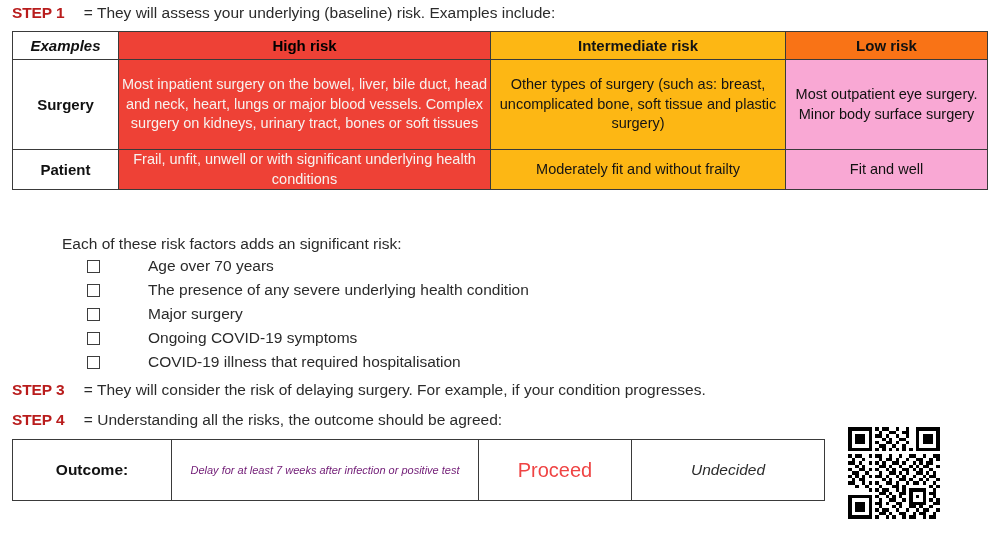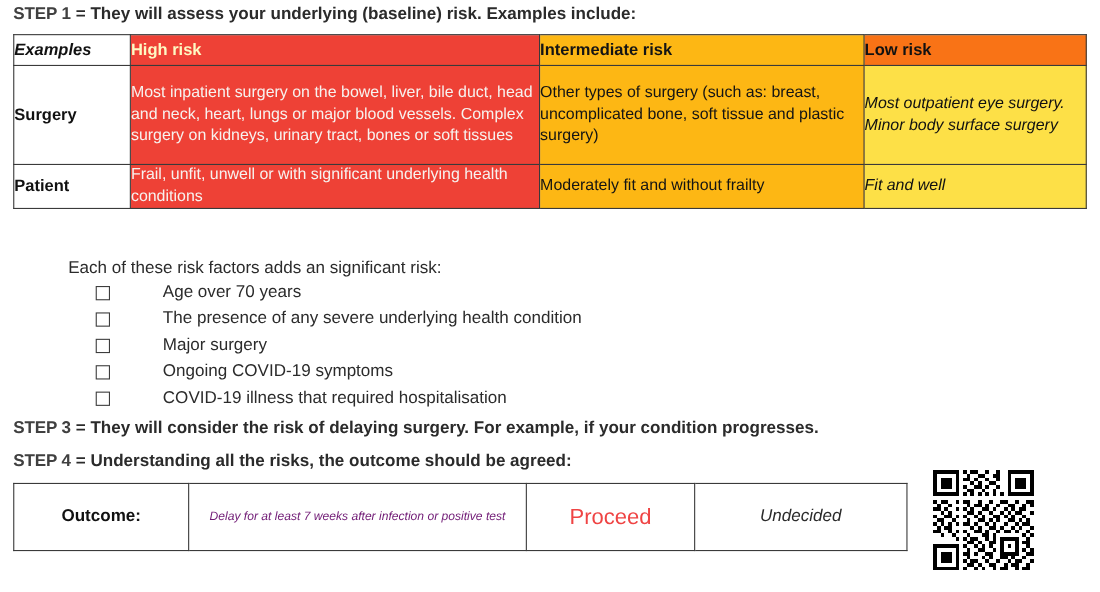--- a/index.html
+++ b/index.html
@@ -24,24 +24,24 @@
   
   .step-line {
     position: absolute;
     font-size: 15.5px;
     line-height: 19px;
     white-space: nowrap;
     color: #2b2b2b;
   }
   .step-label {
     font-weight: bold;
-    color: #404040;
+    color: #b91c1c;
     letter-spacing: -0.1px;
   }
-  .step-text { font-weight: bold; }
+  .step-text { font-weight: normal; margin-left: 15px; }
 
   .sub-line {
     position: absolute;
     font-size: 15.5px;
     line-height: 19px;
     white-space: nowrap;
     color: #2b2b2b;
   }
 
   
@@ -50,54 +50,55 @@
     left: 12px;
     top: 31px;
     width: 975px;
     border-collapse: collapse;
     table-layout: fixed;
   }
   .risk-table td, .risk-table th {
     border: 1.4px solid #3a3a3a;
     padding: 0;
     vertical-align: middle;
+    text-align: center;
   }
   .col-examples { width: 106px; }
   .col-high     { width: 372px; }
   .col-inter    { width: 295px; }
   .col-low      { width: 202px; }
 
   .hdr {
     height: 27px;
     font-size: 15px;
     font-weight: bold;
   }
   .hdr-examples {
     background: #ffffff;
     color: #111111;
     font-style: italic;
   }
-  .hdr-high  { background: #ee4136; color: #fef9c3; }
+  .hdr-high  { background: #ee4136; color: #000000; }
   .hdr-inter { background: #fdb714; color: #141414; }
   .hdr-low   { background: #f97316; color: #111111; }
 
   .rowlabel {
     background: #ffffff;
     font-size: 15px;
     font-weight: bold;
     color: #111111;
   }
   .cell {
     font-size: 14.5px;
     line-height: 19.5px;
     padding: 4px 7px;
   }
   .cell-high  { background: #ee4136; color: #f7f2ef; }
   .cell-inter { background: #fdb714; color: #141414; }
-  .cell-low   { background: #fde047; color: #111111; font-style: italic; }
+  .cell-low   { background: #f9a8d4; color: #111111; }
 
   .row-surgery td { height: 89px; }
   .row-patient td { height: 39px; }
 
   
   .check-row {
     position: absolute;
     font-size: 15.5px;
     line-height: 19px;
     white-space: nowrap;

